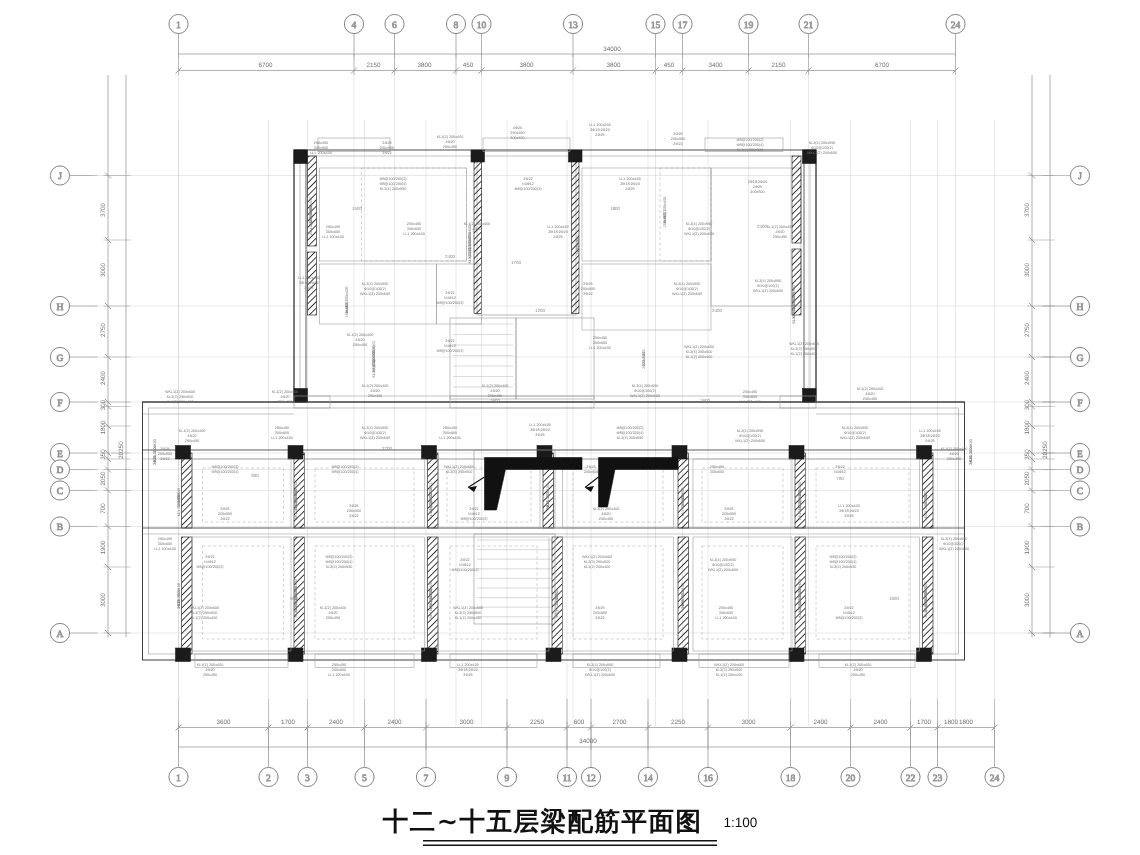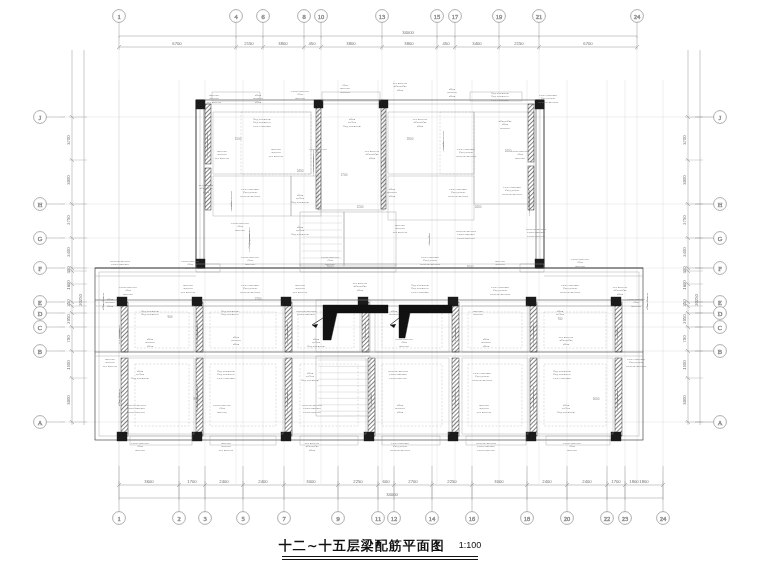--- a/index.html
+++ b/index.html
@@ -2,21 +2,21 @@
 <html><head>
 <meta charset="utf-8">
 <title>CAD Plan</title>
 <style>
   html,body{margin:0;padding:0;background:#ffffff;}
   body{width:760px;height:570px;overflow:hidden;
        font-family:"Liberation Serif",serif;color:#1a1a1a;}
   #stage{position:relative;width:760px;height:570px;background:#fff;}
   svg#dwg{position:absolute;left:0;top:0;width:760px;height:570px;}
   .ttl{position:absolute;left:0;top:536px;width:760px;text-align:center;}
-  .ttl .t{font-family:"DejaVu Sans",sans-serif;font-size:13px;font-weight:700;
+  .ttl .t{font-family:"DejaVu Sans",sans-serif;font-size:17px;font-weight:700;
           letter-spacing:1px;color:#111;}
   .ttl .s{font-family:"Liberation Sans",sans-serif;font-size:9px;color:#111;
           margin-left:14px;vertical-align:2px;}
   .ttl .ul{width:196px;height:0;border-top:1.1px solid #111;margin:1px auto 0 auto;}
   .ttl .ul2{width:196px;height:0;border-top:1.1px solid #111;margin:1.5px auto 0 auto;}
 </style>
 </head>
 <body>
 
 <div id="stage">

